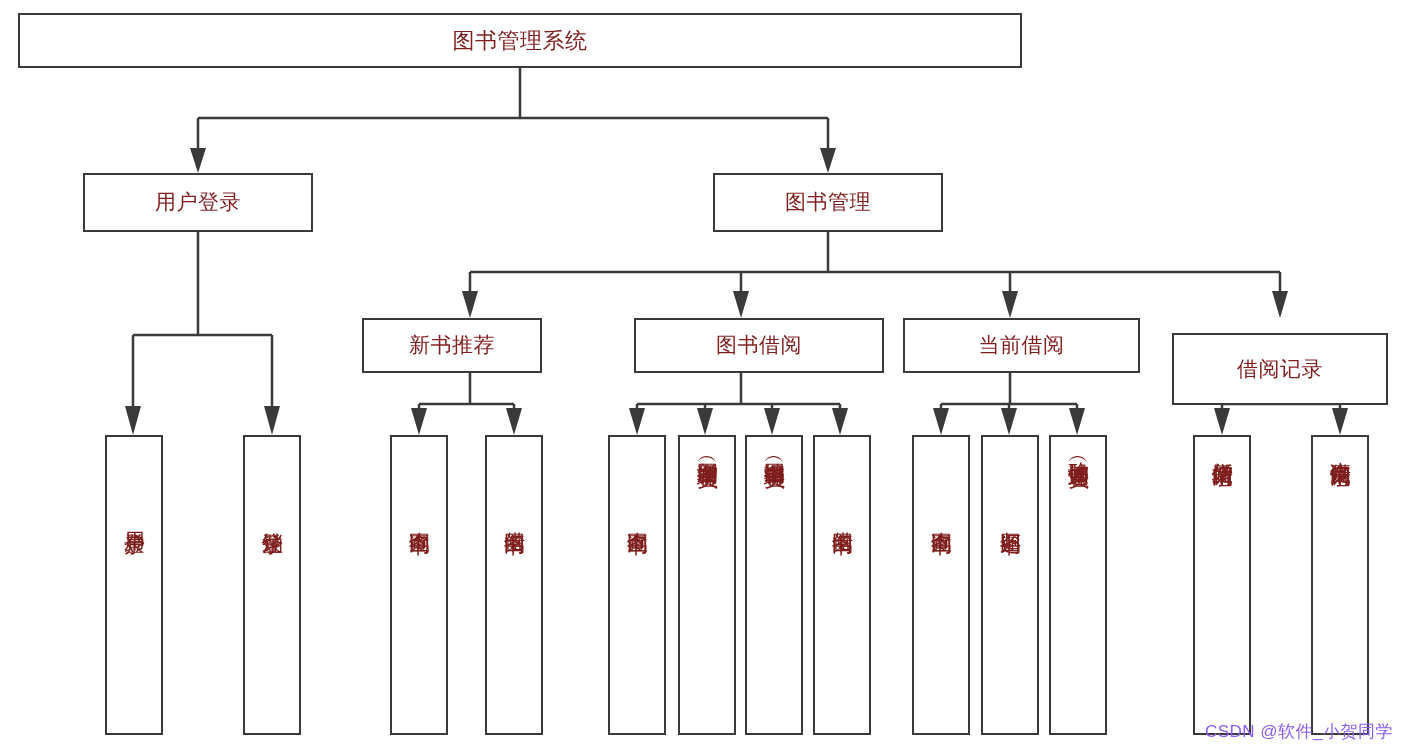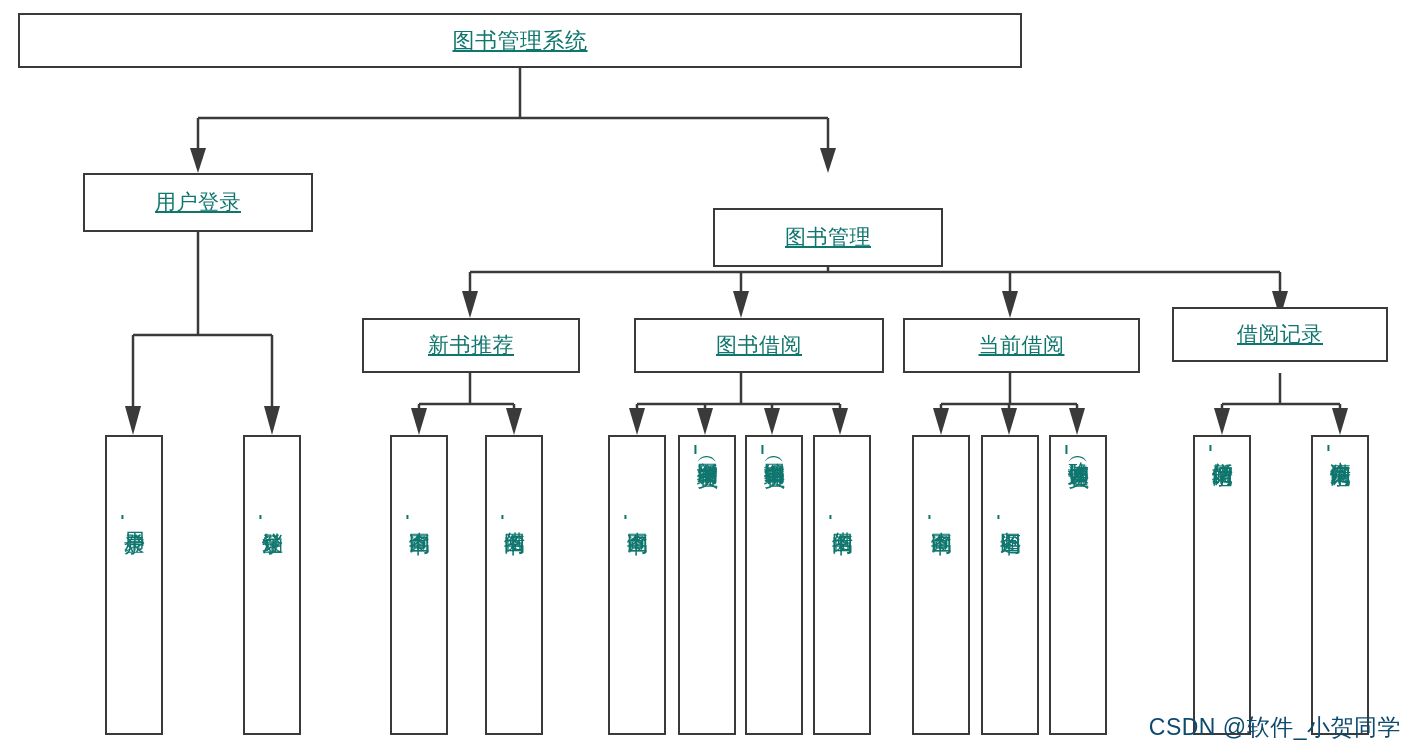--- a/index.html
+++ b/index.html
@@ -19,23 +19,22 @@
     border:2.5px solid #3a3a3a;
     display:flex;
     align-items:center;
     justify-content:center;
     color:#1a1a1a;
   }
   .node .label{
     display:block;
     text-align:center;
     line-height:1.18;
-    color:#0f766e;
+    color:#7f1d1d;
     white-space:pre;
-    text-decoration:underline;
   }
   .node.horiz .label{
     font-size:21px;
     letter-spacing:0.5px;
   }
   .node.root .label{font-size:22px;}
   .node.vert{
     align-items:flex-start;
     justify-content:center;
     padding-top:0;
@@ -46,23 +45,23 @@
     font-size:21px;
     line-height:1.28;
     letter-spacing:1px;
     margin:0 auto;
   }
   .node.vert.mid .label{margin-top:78px;}
   .node.vert.tall .label{margin-top:8px;}
 
   .watermark{
     position:absolute;
-    right:4px;bottom:4px;
-    font-size:23px;
-    color:#0c4a6e;
+    right:12px;bottom:4px;
+    font-size:17px;
+    color:#8b5cf6;
     letter-spacing:0.5px;
     white-space:nowrap;
     pointer-events:none;
   }
   svg.edges{position:absolute;left:0;top:0;width:1405px;height:747px;overflow:visible;}
   svg.edges path,svg.edges line{stroke:#3a3a3a;stroke-width:2.5;fill:none;}
   svg.edges polygon{fill:#3a3a3a;}
 </style>
 </head>
 <body>
@@ -134,34 +133,34 @@
     <polygon points="1332,408 1348,408 1340,435"></polygon>
   </svg>
 
   <div class="node horiz root" style="left:18px;top:13px;width:1004px;height:55px;">
     <span class="label">图书管理系统</span>
   </div>
 
   <div class="node horiz" style="left:83px;top:173px;width:230px;height:59px;">
     <span class="label">用户登录</span>
   </div>
-  <div class="node horiz" style="left:713px;top:173px;width:230px;height:59px;margin-top:35px;">
+  <div class="node horiz" style="left:713px;top:173px;width:230px;height:59px;">
     <span class="label">图书管理</span>
   </div>
 
-  <div class="node horiz" style="left:362px;top:318px;width:218px;height:55px;">
+  <div class="node horiz" style="left:362px;top:318px;width:180px;height:55px;">
     <span class="label">新书推荐</span>
   </div>
   <div class="node horiz" style="left:634px;top:318px;width:250px;height:55px;">
     <span class="label">图书借阅</span>
   </div>
   <div class="node horiz" style="left:903px;top:318px;width:237px;height:55px;">
     <span class="label">当前借阅</span>
   </div>
-  <div class="node horiz" style="left:1172px;top:307px;width:216px;height:55px;">
+  <div class="node horiz" style="left:1172px;top:333px;width:216px;height:72px;">
     <span class="label">借阅记录</span>
   </div>
 
   <div class="node vert mid" style="left:105px;top:435px;width:58px;height:300px;">
     <span class="label">用户登录</span>
   </div>
   <div class="node vert mid" style="left:243px;top:435px;width:58px;height:300px;">
     <span class="label">注销登录</span>
   </div>
 

